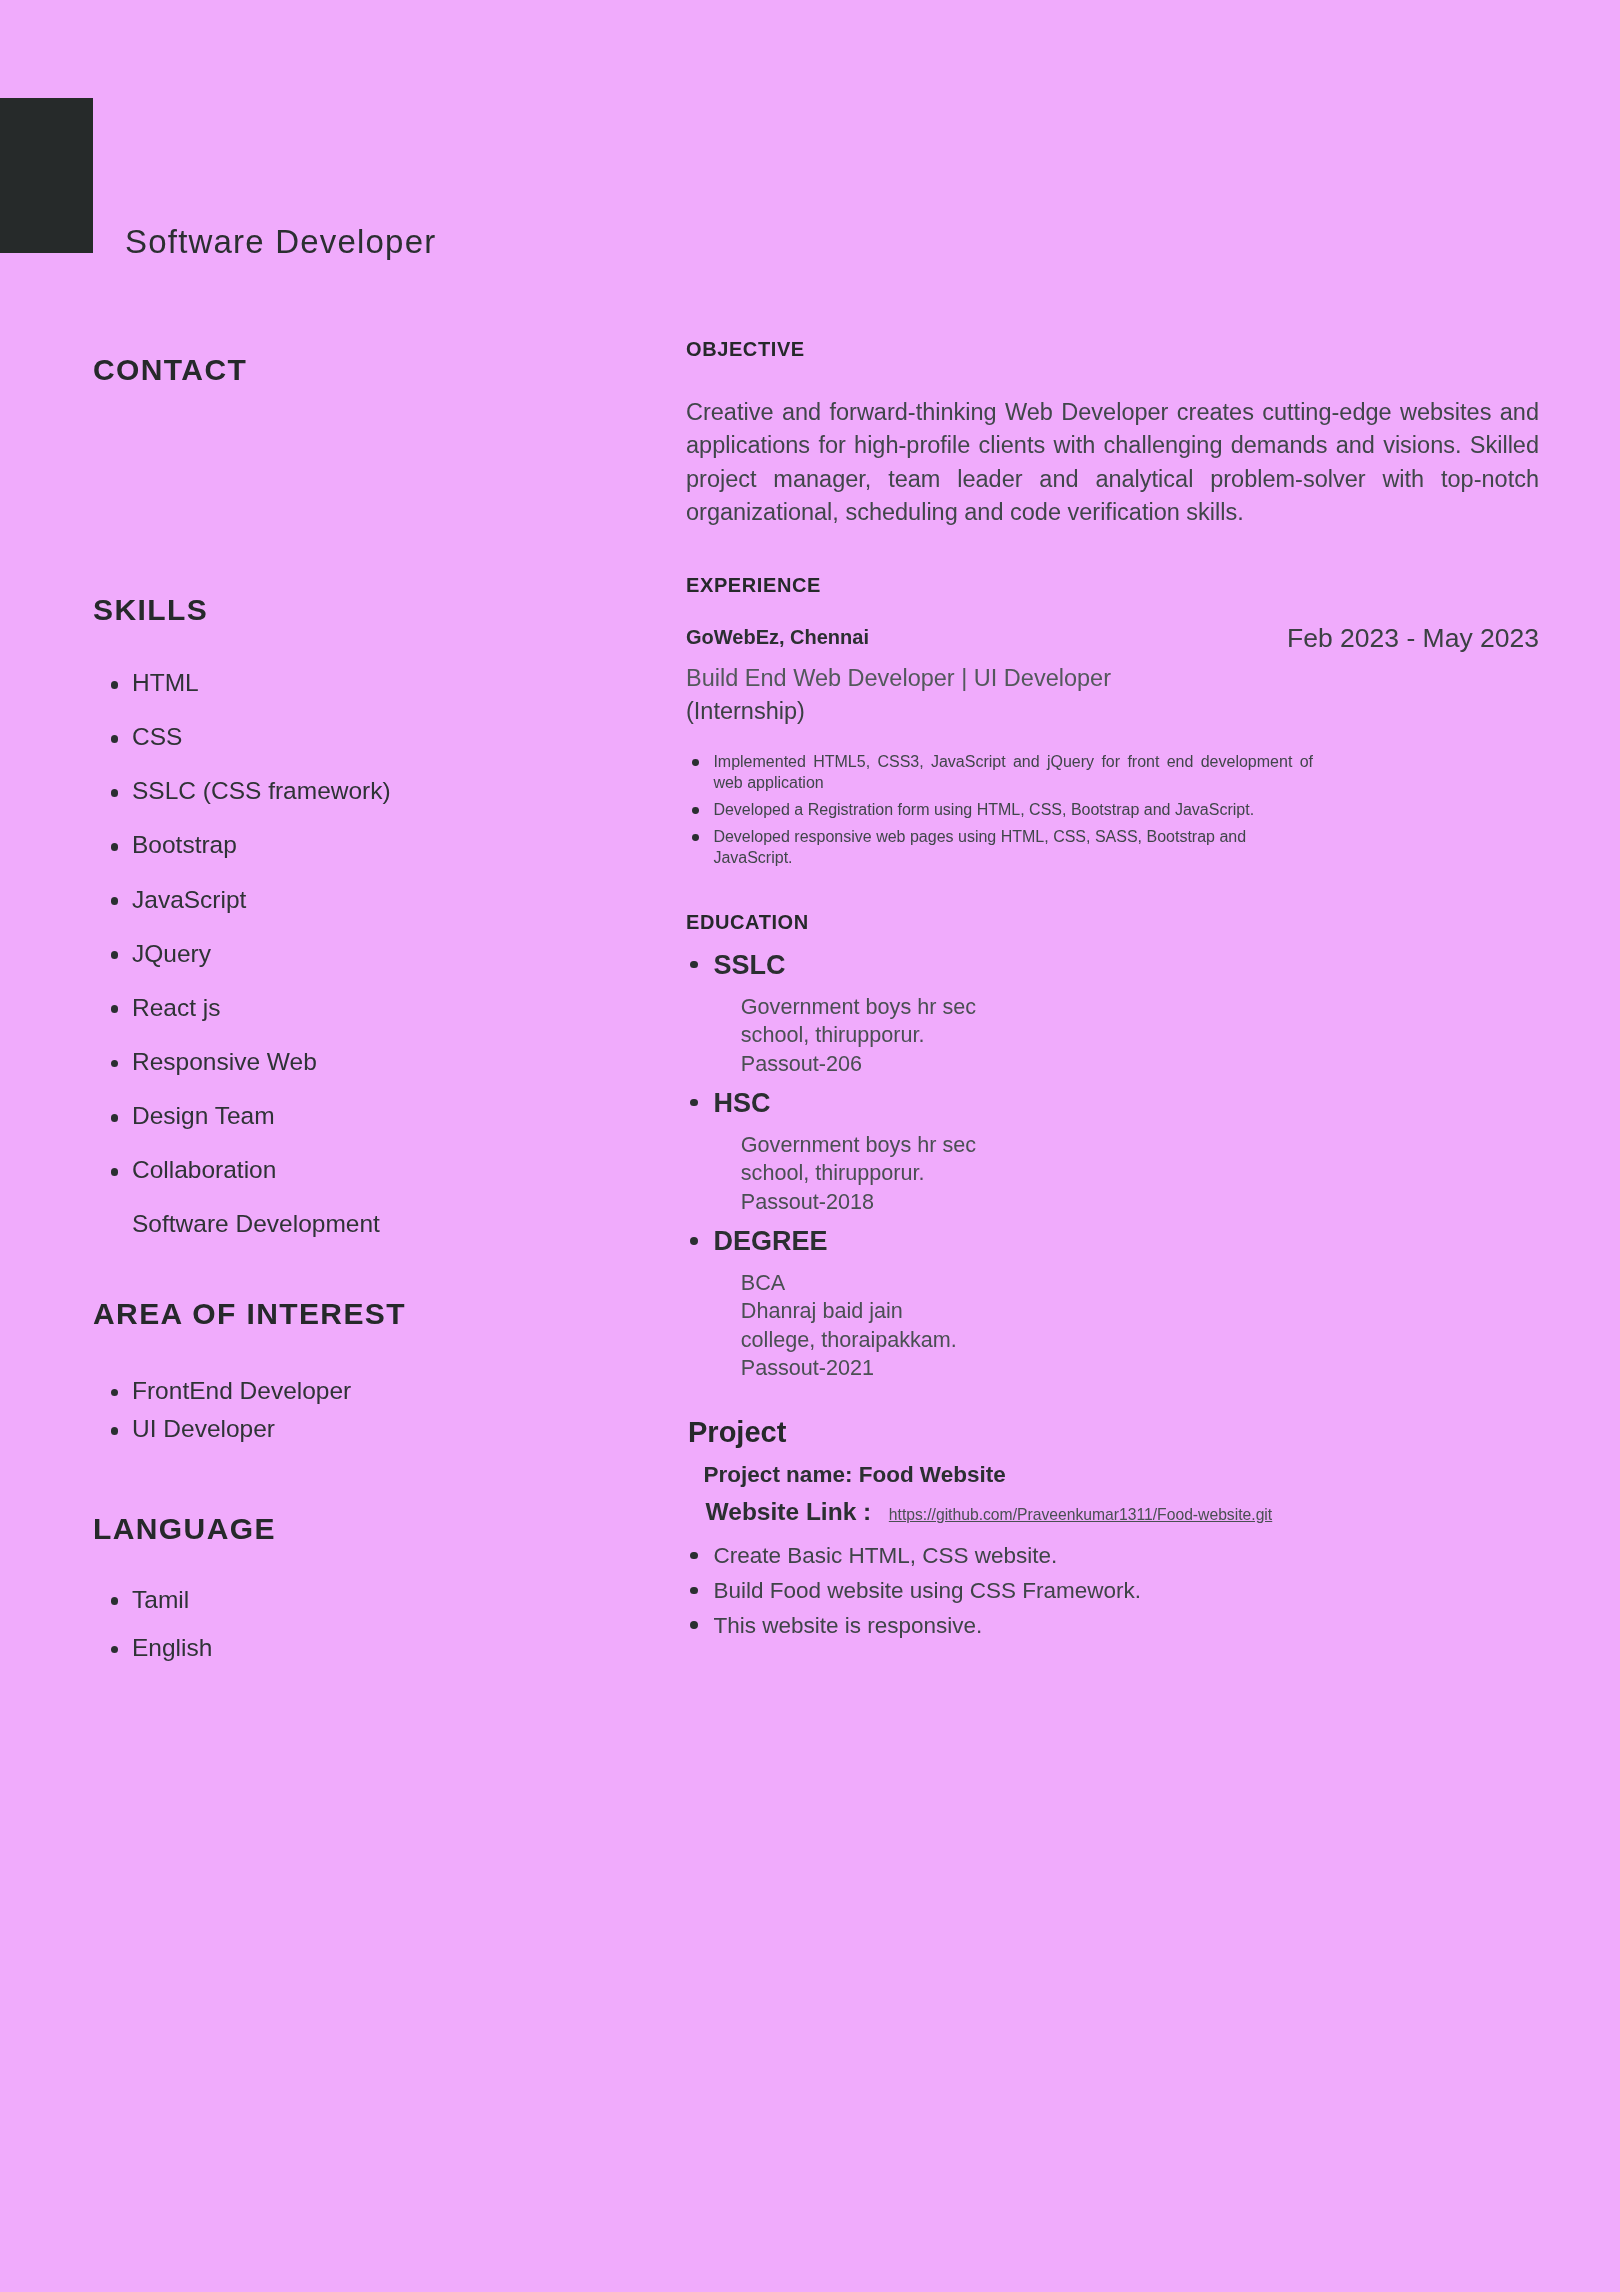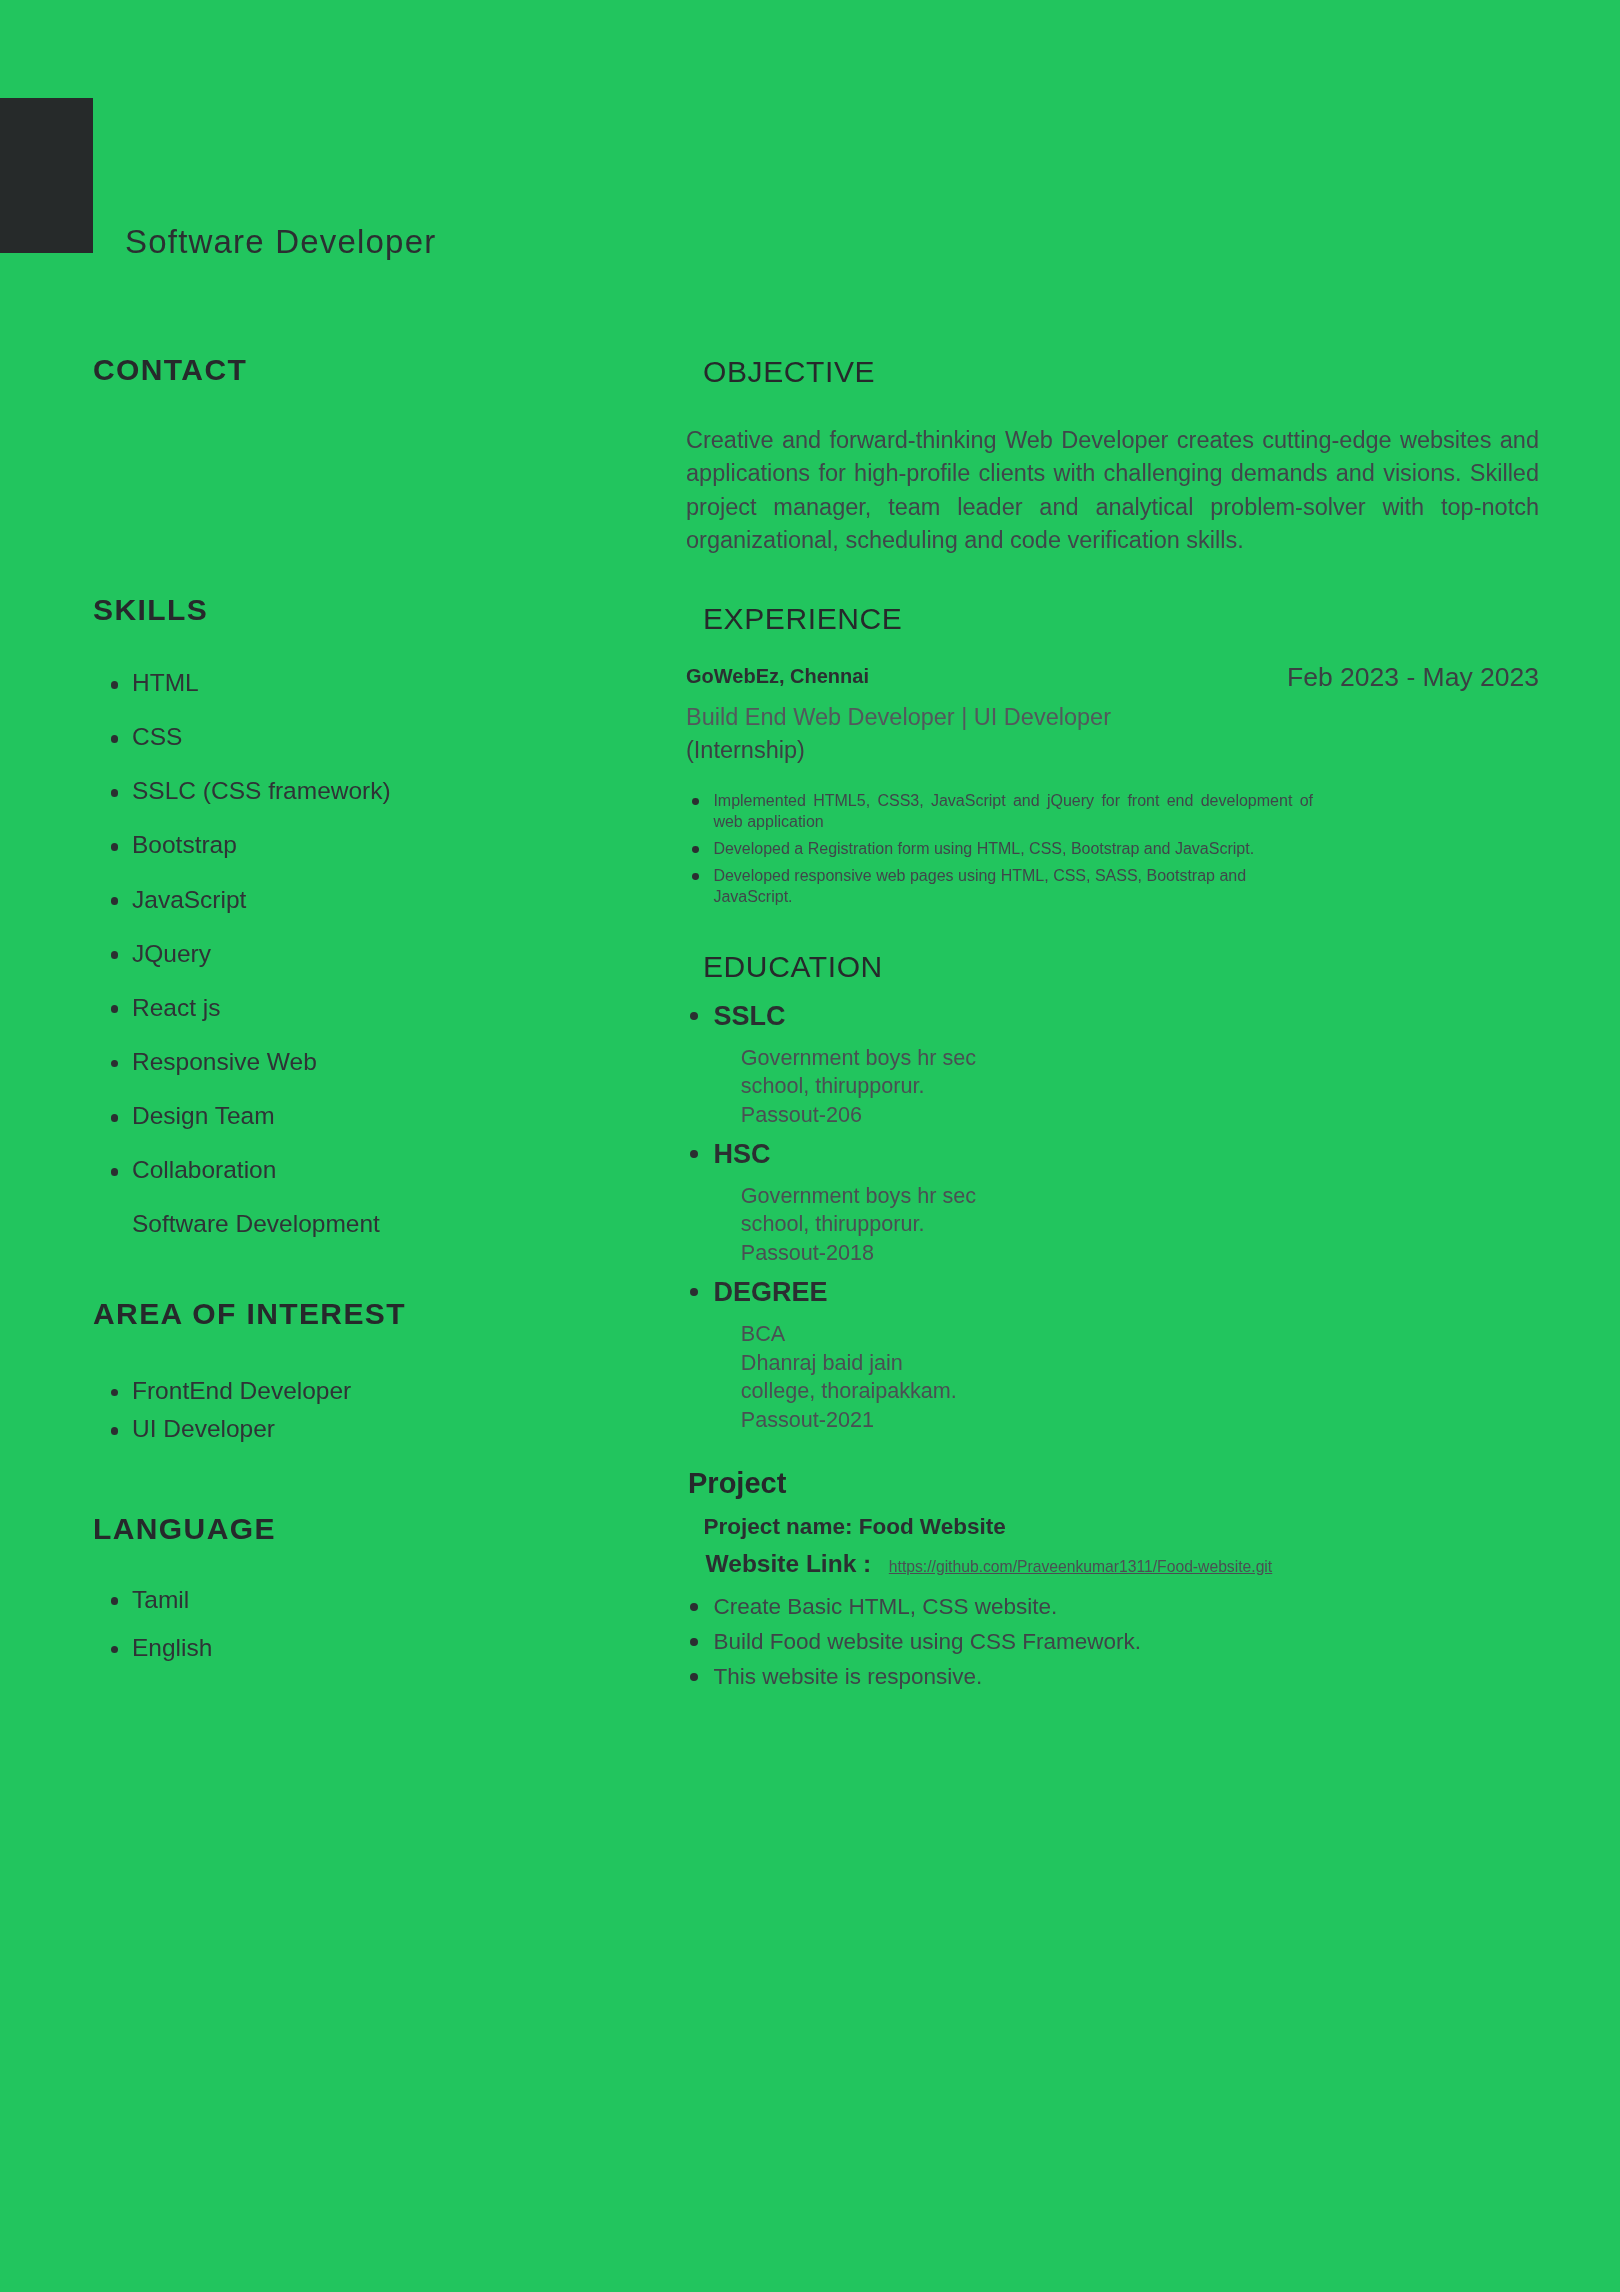--- a/index.html
+++ b/index.html
@@ -10,21 +10,21 @@
   }
   body {
     font-family: "Liberation Sans", sans-serif;
     color: #2b2f31;
     -webkit-font-smoothing: antialiased;
   }
   .page {
     position: relative;
     width: 1620px;
     height: 2293px;
-    background: #22c55e;
+    background: #f0abfc;
     overflow: hidden;
     box-sizing: border-box;
   }
 
   
   .header-block {
     position: absolute;
     left: 0;
     top: 98px;
     width: 93px;
@@ -58,23 +58,23 @@
 
   
   h2.sec {
     margin: 0;
     font-size: 30px;
     font-weight: 700;
     letter-spacing: 1.4px;
     color: #26292b;
   }
   h2.sec-r {
-    margin: 17px;
-    font-size: 30px;
-    font-weight: 400;
+    margin: 0;
+    font-size: 20px;
+    font-weight: 700;
     letter-spacing: 0.6px;
     color: #26292b;
   }
 
   .h-contact   { margin-left: 19.6px; }
   .h-skills    { margin-left: 32px; margin-top: 0; }
   .h-aoi       { margin-left: 7.8px; }
   .h-language  { margin-left: 7.8px; }
 
   

